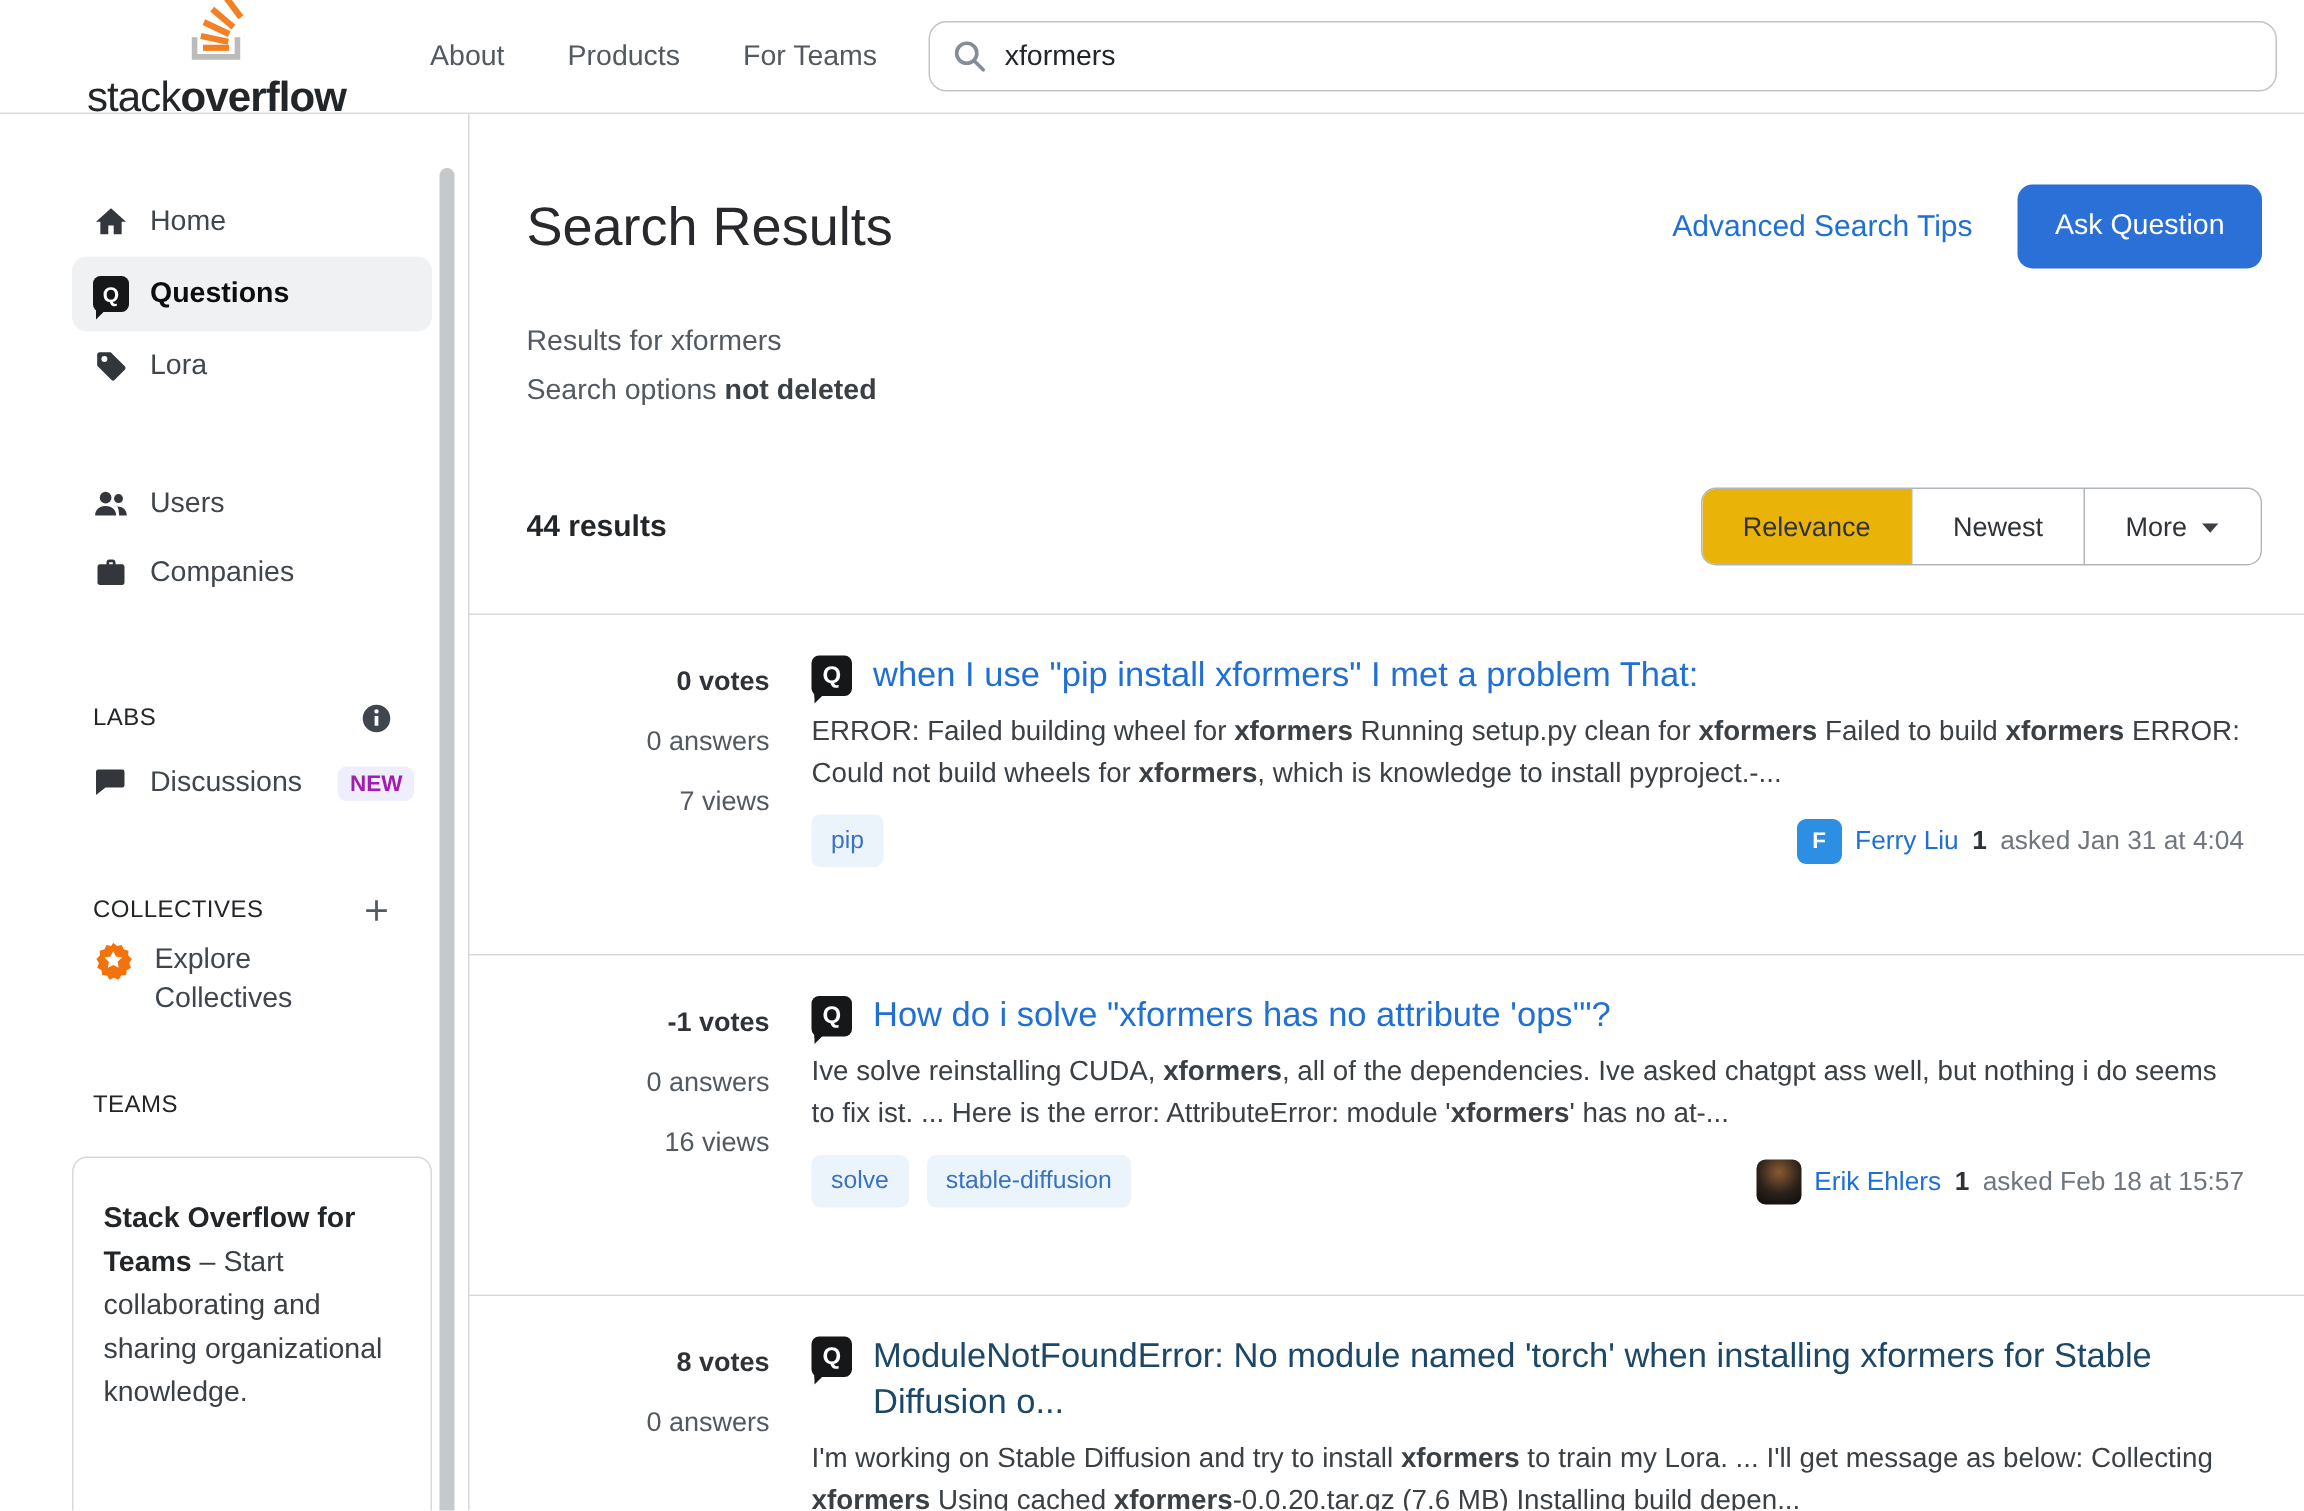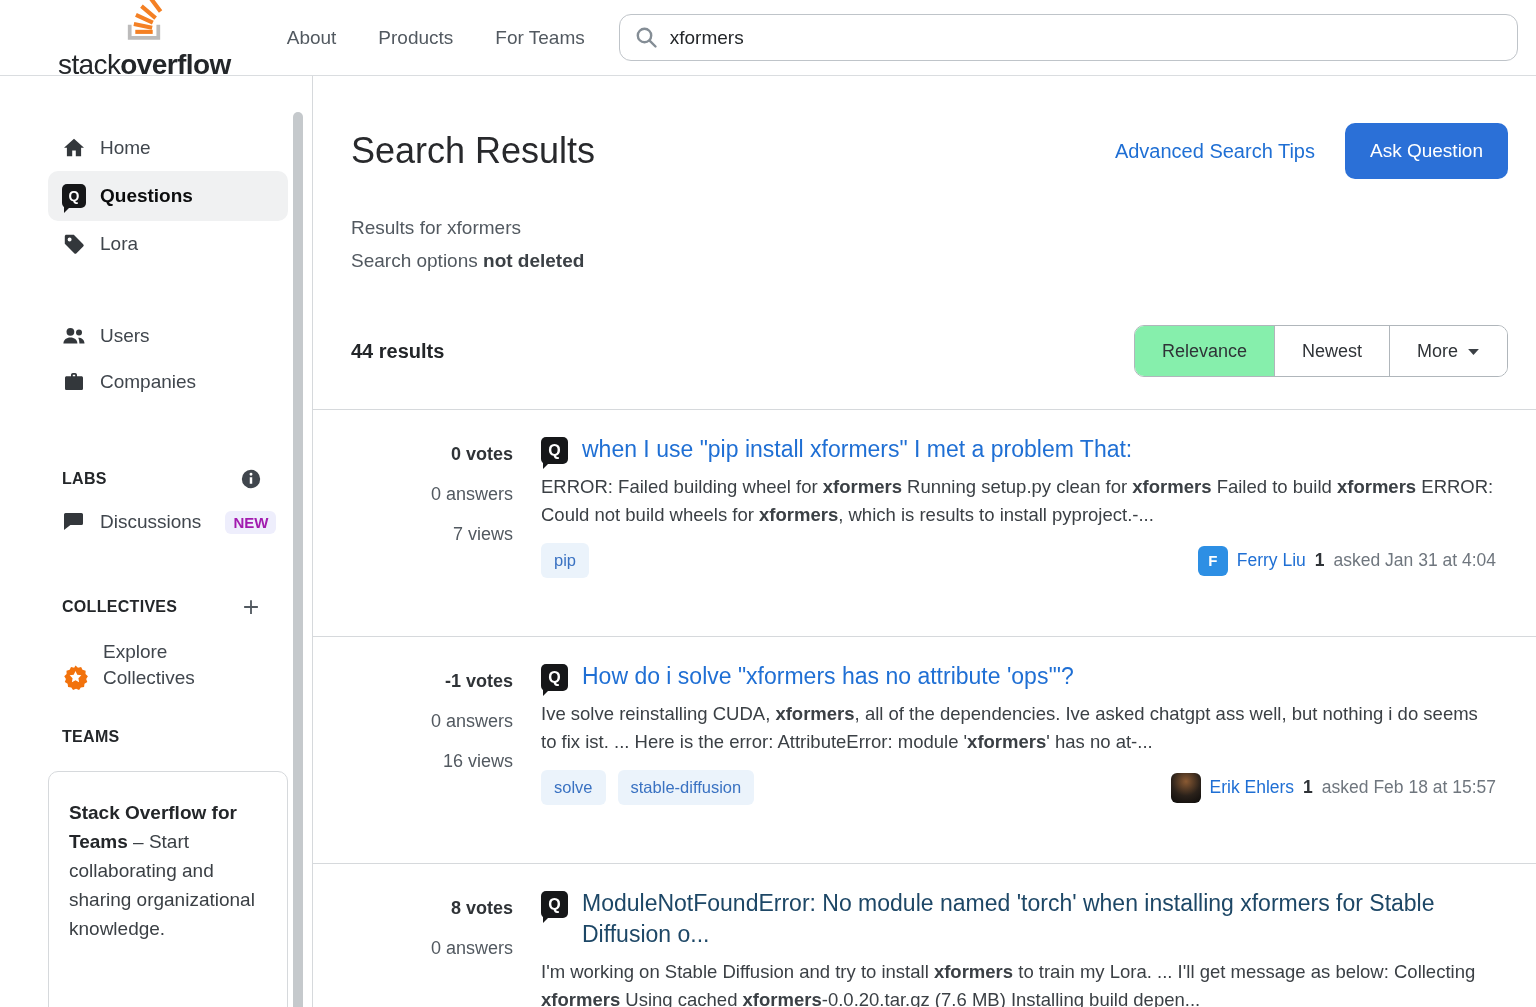--- a/index.html
+++ b/index.html
@@ -27,25 +27,25 @@
   
   .sidebar { width:313px; flex-shrink:0; border-right:1px solid #d6d9dc; position:relative; padding-top:49px; }
   .scroll-thumb { position:absolute; right:9px; top:36px; width:10px; height:1000px; border-radius:6px; background:#c5c9cc; }
   .snav { margin-left:48px; width:240px; }
   .sitem { display:flex; align-items:center; gap:14px; height:46px; padding-left:14px;
     font-size:19px; color:#40464d; border-radius:10px; cursor:pointer; }
   .sitem svg { width:24px; height:24px; fill:#33373b; flex-shrink:0; }
   .sitem.active { background:#f0f1f2; font-weight:700; color:#0c0d0e; height:50px; }
   .gap46 { height:46px; } .gap54 { height:54px; } .gap42 { height:42px; }
   .side-section { margin:0 50px 0 62px; display:flex; justify-content:space-between; align-items:center;
-    font-size:16px; font-weight:700; letter-spacing:0.3px; color:#232629; height:40px; }
+    font-size:16px; font-weight:400; letter-spacing:0.3px; color:#232629; height:40px; }
   .side-section svg { width:22px; height:22px; fill:#40464d; cursor:pointer; }
   .badge-new { font-size:15px; font-weight:700; color:#a21caf; background:#eeeefc;
     padding:3px 8px; border-radius:6px; margin-left:10px; }
-  .explore { align-items:flex-end; }
+  .explore { align-items:flex-start; }
   .explore svg { width:27px; height:27px; }
   .explore .wrap-label { width:125px; line-height:26px; }
   .teams-card { margin:14px 24px 0 48px; border:1px solid #d6d9dc; border-radius:10px;
     padding:26px 20px; font-size:19px; line-height:29px; color:#3b4045; min-height:250px; }
   .teams-card b { color:#232629; }
 
   
   .main { flex:1; padding:47px 28px 0 38px; min-width:0; }
   .title-row { display:flex; justify-content:space-between; align-items:center; }
   .page-title { font-size:36px; font-weight:400; color:#28292c; }
@@ -56,21 +56,21 @@
     padding:17px 25px; font-size:19px; cursor:pointer; font-family:inherit; }
   .meta { margin-top:32px; font-size:19px; color:#525960; line-height:33px; }
   .meta b { color:#3b4045; }
   .results-head { margin-top:48px; display:flex; justify-content:space-between; align-items:center; }
   .results-count { font-size:20px; font-weight:700; color:#232629; }
   .sort-group { display:flex; border:1px solid #b0b6bb; border-radius:10px; overflow:hidden; height:52px; }
   .sort-btn { background:#fff; border:none; border-left:1px solid #b0b6bb; padding:0 27px;
     font-size:18px; color:#2f3337; cursor:pointer; display:flex; align-items:center; gap:9px;
     font-family:inherit; }
   .sort-btn:first-child { border-left:none; }
-  .sort-btn.active { background:#86efac; }
+  .sort-btn.active { background:#eab308; }
   .sort-btn svg { width:13px; height:9px; }
 
   .divider { border-top:1px solid #d6d9dc; margin:32px -28px 0 -38px; }
   .result { display:flex; padding:24px 0 26px; }
   .stats { width:162px; flex-shrink:0; text-align:right; font-size:18px; line-height:40px; color:#525960; }
   .stats .votes { font-weight:700; color:#2f3337; }
   .stats .views.hot { color:#ab6b00; font-weight:600; }
   .rcontent { flex:1; min-width:0; margin-left:28px; padding-right:12px; }
   .rtitle { display:flex; align-items:flex-start; }
   .rtitle a { font-size:23px; line-height:31px; color:#1f6fd4; text-decoration:none; cursor:pointer; }
@@ -249,21 +249,21 @@
           <div class="stats">
             <div class="votes">0 votes</div>
             <div class="answers">0 answers</div>
             <div class="views">7 views</div>
           </div>
           <div class="rcontent">
             <div class="rtitle">
               <div class="qicon">Q</div>
               <a>when I use "pip install xformers" I met a problem That:</a>
             </div>
-            <div class="excerpt"><span>ERROR: Failed building wheel for </span><b>xformers</b><span> Running setup.py clean for </span><b>xformers</b><span> Failed to build </span><b>xformers</b><span> ERROR: Could not build wheels for </span><b>xformers</b><span>, which is results to install pyproject.-...</span></div>
+            <div class="excerpt"><span>ERROR: Failed building wheel for </span><b>xformers</b><span> Running setup.py clean for </span><b>xformers</b><span> Failed to build </span><b>xformers</b><span> ERROR: Could not build wheels for </span><b>xformers</b><span>, which is knowledge to install pyproject.-...</span></div>
             <div class="rbottom">
               <div class="tags">
                 <span class="tag">pip</span>
               </div>
               <div class="userline">
                 <span class="avatar letter">F</span>
                 <span class="uname">Ferry Liu</span>
                 <span class="urep">1</span>
                 <span class="uasked">asked Jan 31 at 4:04</span>
               </div>

